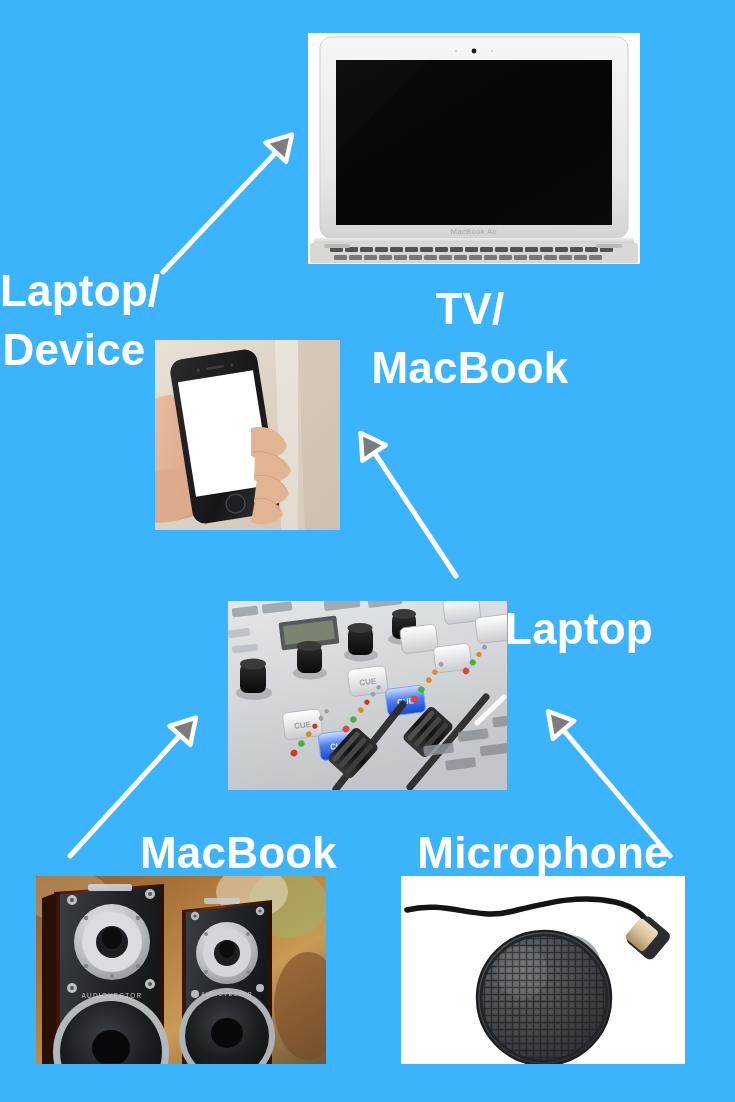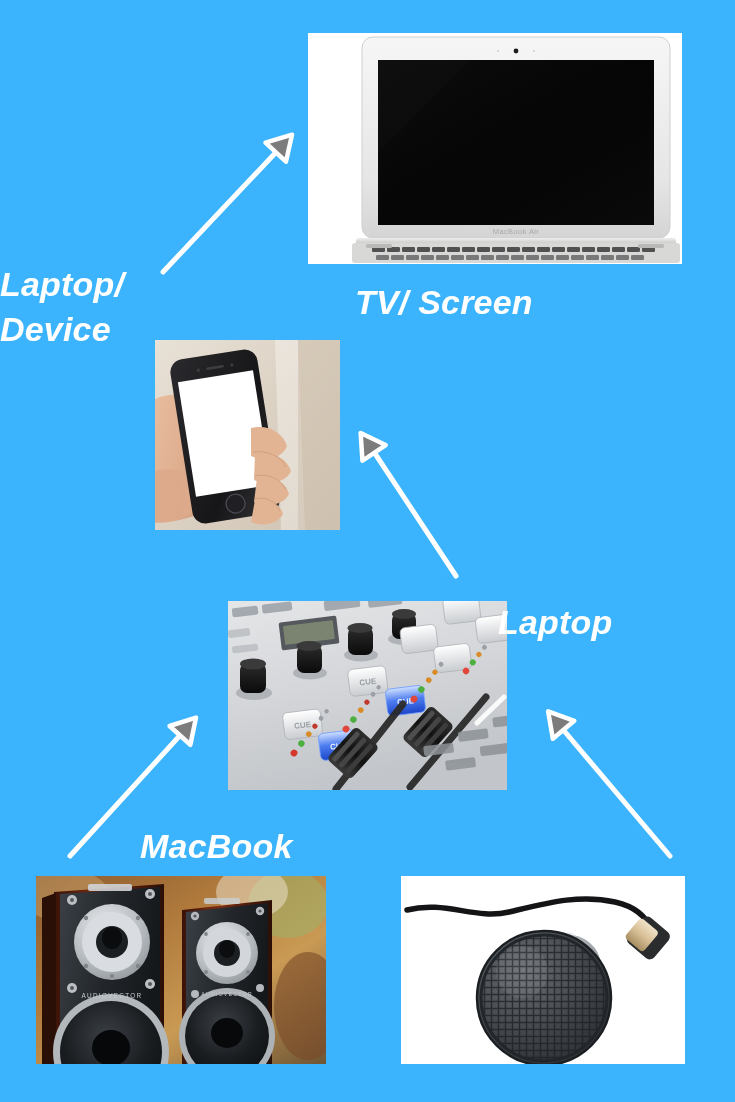--- a/index.html
+++ b/index.html
@@ -19,47 +19,47 @@
     position: absolute;
     inset: 0;
     background: #3bb4fd;
   }
 
   
   .label {
     position: absolute;
     color: #ffffff;
     font-weight: bold;
-    font-size: 34px;
+    font-size: 44px;
     line-height: 1.33;
     letter-spacing: 0.2px;
+    text-align: center;
     white-space: pre-line;
     user-select: none;
-    font-style: italic;
   }
   #label-laptop { left: 0px;   top: 262px; width: 148px; }
   #label-tv     { left: 355px; top: 280px; width: 230px; }
   #label-mixer  { left: 498px; top: 600px; width: 162px; }
   #label-speaker{ left: 140px; top: 824px; width: 186px; }
   #label-mic    { left: 400px; top: 824px; width: 286px; }
 
   
   .arrow-layer {
     position: absolute;
     inset: 0;
     pointer-events: none;
   }
 
   
   .photo {
     position: absolute;
     overflow: hidden;
     background: #ffffff;
   }
-  #photo-laptop  { left: 308px; top: 33px;  width: 332px; height: 231px; padding-left: 42px; }
+  #photo-laptop  { left: 308px; top: 33px;  width: 332px; height: 231px; }
   #photo-phone   { left: 155px; top: 340px; width: 185px; height: 190px; }
   #photo-mixer   { left: 228px; top: 601px; width: 279px; height: 189px; }
   #photo-speaker { left: 36px;  top: 876px; width: 290px; height: 188px; }
   #photo-mic     { left: 401px; top: 876px; width: 284px; height: 188px; }
 
   .photo svg { display: block; width: 100%; height: 100%; }
 </style>
 </head>
 <body>
 
@@ -538,17 +538,18 @@
         <path d="M6 0 L-18 -14 L-18 14 Z" fill="#7c7c7c" stroke="#ffffff" stroke-width="4.5" stroke-linejoin="round"></path>
       </g>
       <g transform="translate(288,139) rotate(-47)">
         <path d="M6 0 L-18 -14 L-18 14 Z" fill="#7c7c7c" stroke="#ffffff" stroke-width="4.5" stroke-linejoin="round"></path>
       </g>
     </g>
   </svg>
 
   <div class="label" id="label-laptop">Laptop/
 Device</div>
-  <div class="label" id="label-tv">TV/ Screen</div>
+  <div class="label" id="label-tv">TV/ MacBook</div>
   <div class="label" id="label-mixer">Laptop</div>
   <div class="label" id="label-speaker">MacBook</div>
+  <div class="label" id="label-mic">Microphone</div>
 
 </div>
 
 </body></html>

